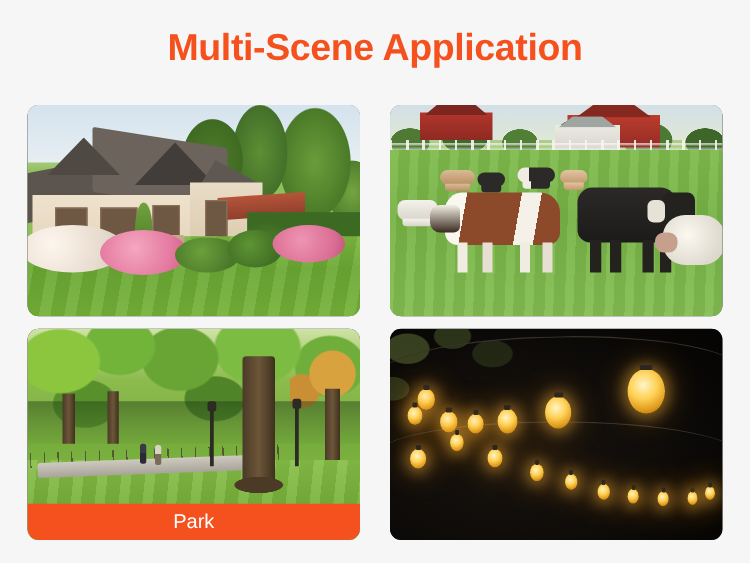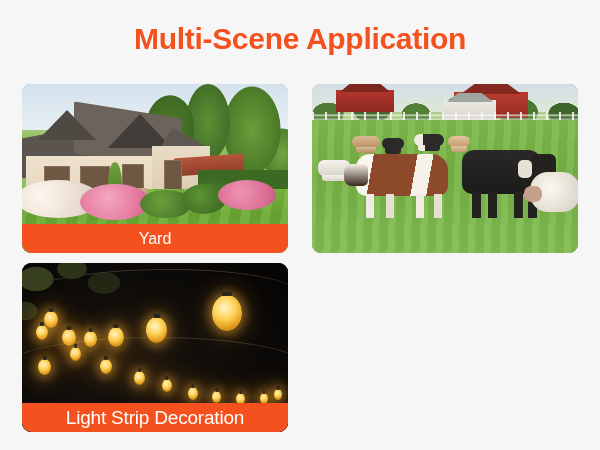--- a/index.html
+++ b/index.html
@@ -281,21 +281,20 @@
         <div class="hedge-r"></div>
         <div class="lawn"></div>
         <div class="path"></div>
         <div class="cone"></div>
         <div class="bush fl-w"></div>
         <div class="bush fl-p1"></div>
         <div class="bush gr1"></div>
         <div class="bush gr2"></div>
         <div class="bush fl-p2"></div>
       </div>
-      <div class="card-label">Yard</div>
     </div>
 
     <div class="card">
       <div class="scene farm">
         <div class="sky"></div>
         <div class="treeline"></div>
         <div class="barn1"></div>
         <div class="barn2"></div>
         <div class="shed"></div>
         <div class="fence"></div>
@@ -319,20 +318,39 @@
           <div class="leg l2"></div>
           <div class="leg l3"></div>
           <div class="leg l4"></div>
         </div>
         <div class="sheep1">
           <div class="head"></div>
         </div>
       </div>
     </div>
 
+    <div class="card">
+      <div class="scene park">
+        <div class="canopy"></div>
+        <div class="autumn"></div>
+        <div class="shadowband"></div>
+        <div class="trunk t-2"></div>
+        <div class="trunk t-3"></div>
+        <div class="trunk t-4"></div>
+        <div class="lawn"></div>
+        <div class="fence"></div>
+        <div class="path"></div>
+        <div class="lamp lamp1"></div>
+        <div class="lamp lamp2"></div>
+        <div class="person p1"></div>
+        <div class="person p2"></div>
+        <div class="trunk t-main"></div>
+      </div>
+      <div class="card-label">Park</div>
+    </div>
 
     <div class="card">
       <div class="scene lights">
         <div class="foliage"></div>
         <div class="wire wire1"></div>
         <div class="wire wire2"></div>
 
         <div class="bulb" style="left:22px; top:48px; width:14px; height:17px;"></div>
         <div class="bulb" style="left:14px; top:62px; width:12px; height:15px;"></div>
         <div class="bulb" style="left:40px; top:66px; width:14px; height:17px;"></div>
@@ -345,17 +363,16 @@
         <div class="bulb" style="left:16px; top:96px; width:13px; height:16px;"></div>
         <div class="bulb" style="left:78px; top:96px; width:12px; height:15px;"></div>
         <div class="bulb" style="left:112px; top:108px; width:11px; height:14px;"></div>
         <div class="bulb" style="left:140px; top:116px; width:10px; height:13px;"></div>
         <div class="bulb" style="left:166px; top:124px; width:10px; height:13px;"></div>
         <div class="bulb" style="left:190px; top:128px; width:9px; height:12px;"></div>
         <div class="bulb" style="left:214px; top:130px; width:9px; height:12px;"></div>
         <div class="bulb" style="left:238px; top:130px; width:8px; height:11px;"></div>
         <div class="bulb" style="left:252px; top:126px; width:8px; height:11px;"></div>
       </div>
-      <div class="card-label wide">Light Strip Decoration</div>
     </div>
 
   </div>
 </div>
 
 </body></html>

